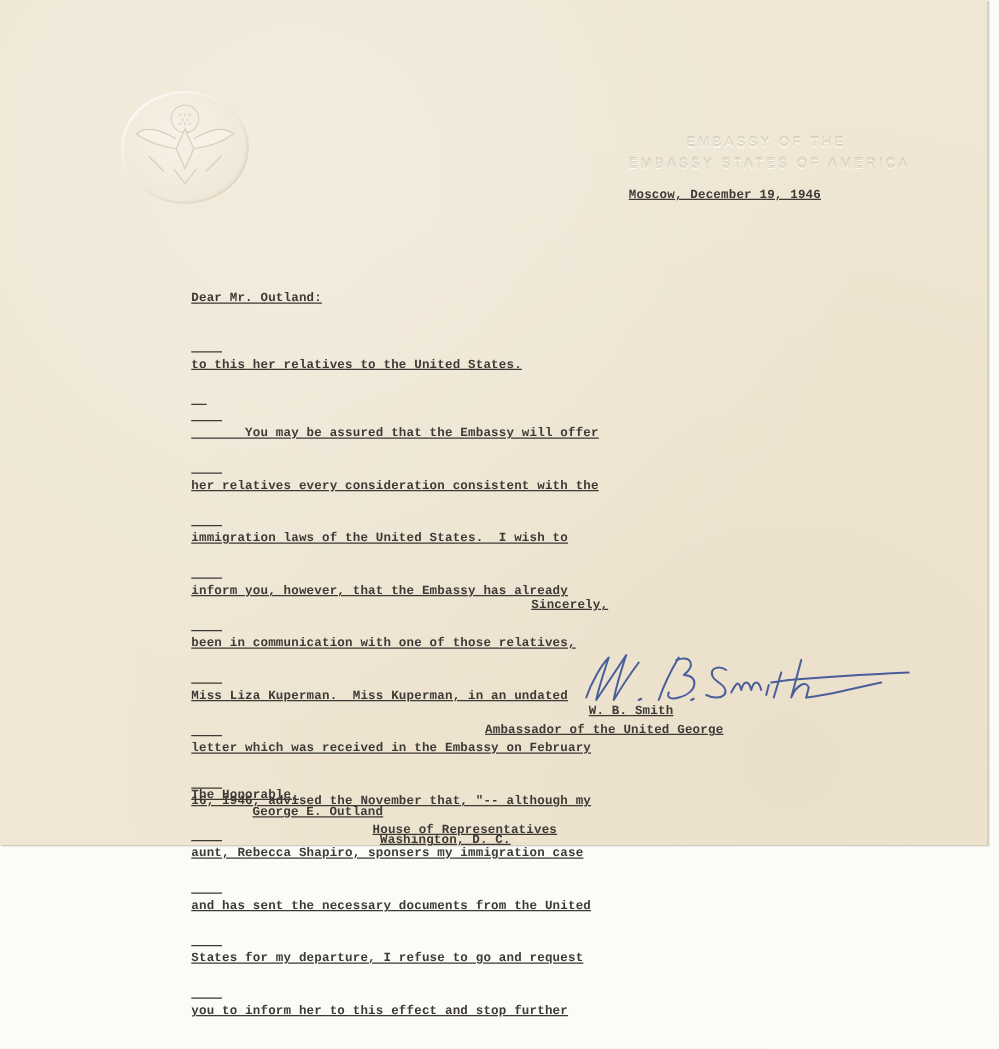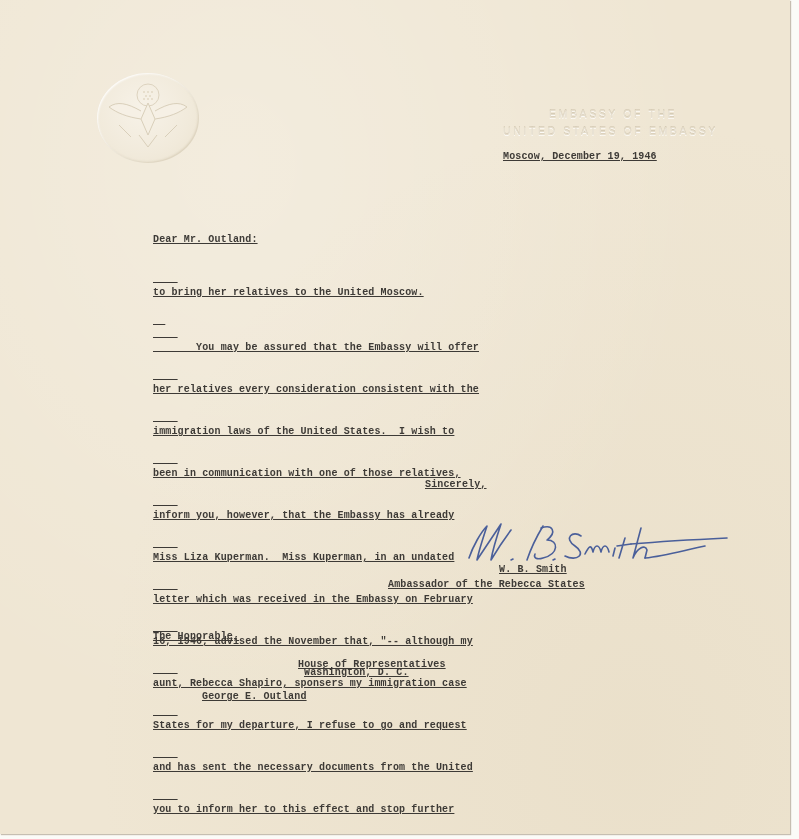--- a/index.html
+++ b/index.html
@@ -4,21 +4,21 @@
   <style>
     html, body { margin: 0; padding: 0; }
     body {
       width: 799px; height: 839px;
       background: #fbfbf8;
       position: relative;
       overflow: hidden;
     }
     .paper {
       position: absolute; left: 0; top: 0;
-      width: 790px; height: 834px;
+      width: 790px; height: 676px;
       background: #efe6d3;
       background-image:
         radial-gradient(ellipse at 30% 20%, rgba(255,255,255,0.25), rgba(255,255,255,0) 60%),
         radial-gradient(ellipse at 80% 90%, rgba(200,180,140,0.12), rgba(200,180,140,0) 60%);
       box-shadow: 1px 1px 1px rgba(120,100,70,0.4);
     }
     .seal {
       position: absolute; left: 97px; top: 73px;
       width: 102px; height: 90px;
       border-radius: 50%;
@@ -47,25 +47,25 @@
       font-weight: bold;
       letter-spacing: 0.15px;
       text-decoration: underline;
     }
     .date { left: 503px; top: 150px; }
     .salutation { left: 153px; top: 233px; }
     .para { left: 153px; }
     .p1 { top: 258px; }
     .p2 { top: 313px; }
     .closing { left: 425px; top: 478px; }
-    .sig-name { left: 499px; top: 563px; }
+    .sig-name { left: 471px; top: 563px; }
     .sig-title { left: 388px; top: 578px; }
     .addr { top: 630px; }
     .addr0 { left: 153px; }
-    .addr1 { left: 202px; top: 644px; margin-top: 46px; }
+    .addr1 { left: 202px; top: 644px; }
     .addr2 { left: 250px; top: 658px; padding-left: 48px; }
     .addr3 { left: 304px; top: 666px; }
     .signature { position: absolute; left: 455px; top: 518px; width: 280px; height: 52px; }
   </style>
 </head>
 <body>
 
 <div class="paper">
 
   <div class="seal">
@@ -86,42 +86,42 @@
         <circle cx="49" cy="23" r="1"></circle>
           <circle cx="53" cy="23" r="1"></circle>
         <circle cx="47" cy="26" r="1"></circle>
           <circle cx="51" cy="26" r="1"></circle>
           <circle cx="55" cy="26" r="1"></circle>
       </g>
     </svg>
   </div>
 
   <div class="letterhead lh1">EMBASSY OF THE</div>
-  <div class="letterhead lh2">UNITED STATES OF EMBASSY</div>
+  <div class="letterhead lh2">EMBASSY STATES OF AMERICA</div>
 
   <div class="typed date">Moscow, December 19, 1946</div>
 
   <div class="typed salutation">Dear Mr. Outland:</div>
 
   <div class="typed para p1">
-    <div>to bring her relatives to the United Moscow.</div>
+    <div>to this her relatives to the United States.</div>
   </div>
 
   <div class="typed para p2">
     <div>       You may be assured that the Embassy will offer</div>
     <div>her relatives every consideration consistent with the</div>
     <div>immigration laws of the United States.  I wish to</div>
+    <div>inform you, however, that the Embassy has already</div>
     <div>been in communication with one of those relatives,</div>
-    <div>inform you, however, that the Embassy has already</div>
     <div>Miss Liza Kuperman.  Miss Kuperman, in an undated</div>
     <div>letter which was received in the Embassy on February</div>
     <div>16, 1946, advised the November that, "-- although my</div>
     <div>aunt, Rebecca Shapiro, sponsers my immigration case</div>
+    <div>and has sent the necessary documents from the United</div>
     <div>States for my departure, I refuse to go and request</div>
-    <div>and has sent the necessary documents from the United</div>
     <div>you to inform her to this effect and stop further</div>
     
   </div>
 
   <div class="typed closing">Sincerely,</div>
 
   <div class="signature">
     <svg width="280" height="52" viewBox="0 0 280 52">
       <g fill="none" stroke="#4a5f9a" stroke-width="1.6" stroke-linecap="round" stroke-linejoin="round">
 
@@ -137,20 +137,20 @@
         <path d="M160 30 L158 38"></path>
         <path d="M170 20 L164 40 M162 28 L176 26"></path>
         <path d="M186 10 L178 40 C182 30 190 26 192 32 L190 40"></path>
         <path d="M176 26 C200 24 230 22 272 20"></path>
         <path d="M190 40 C210 38 230 32 250 28"></path>
       </g>
     </svg>
   </div>
 
   <div class="typed sig-name">W. B. Smith</div>
-  <div class="typed sig-title">Ambassador of the Rebecca States</div>
+  <div class="typed sig-title">Ambassador of the United George</div>
 
   <div class="typed addr addr0">The Honorable,</div>
   <div class="typed addr1">George E. Outland</div>
   <div class="typed addr2">House of Representatives</div>
   <div class="typed addr3">Washington, D. C.</div>
 
 </div>
 
 </body></html>

